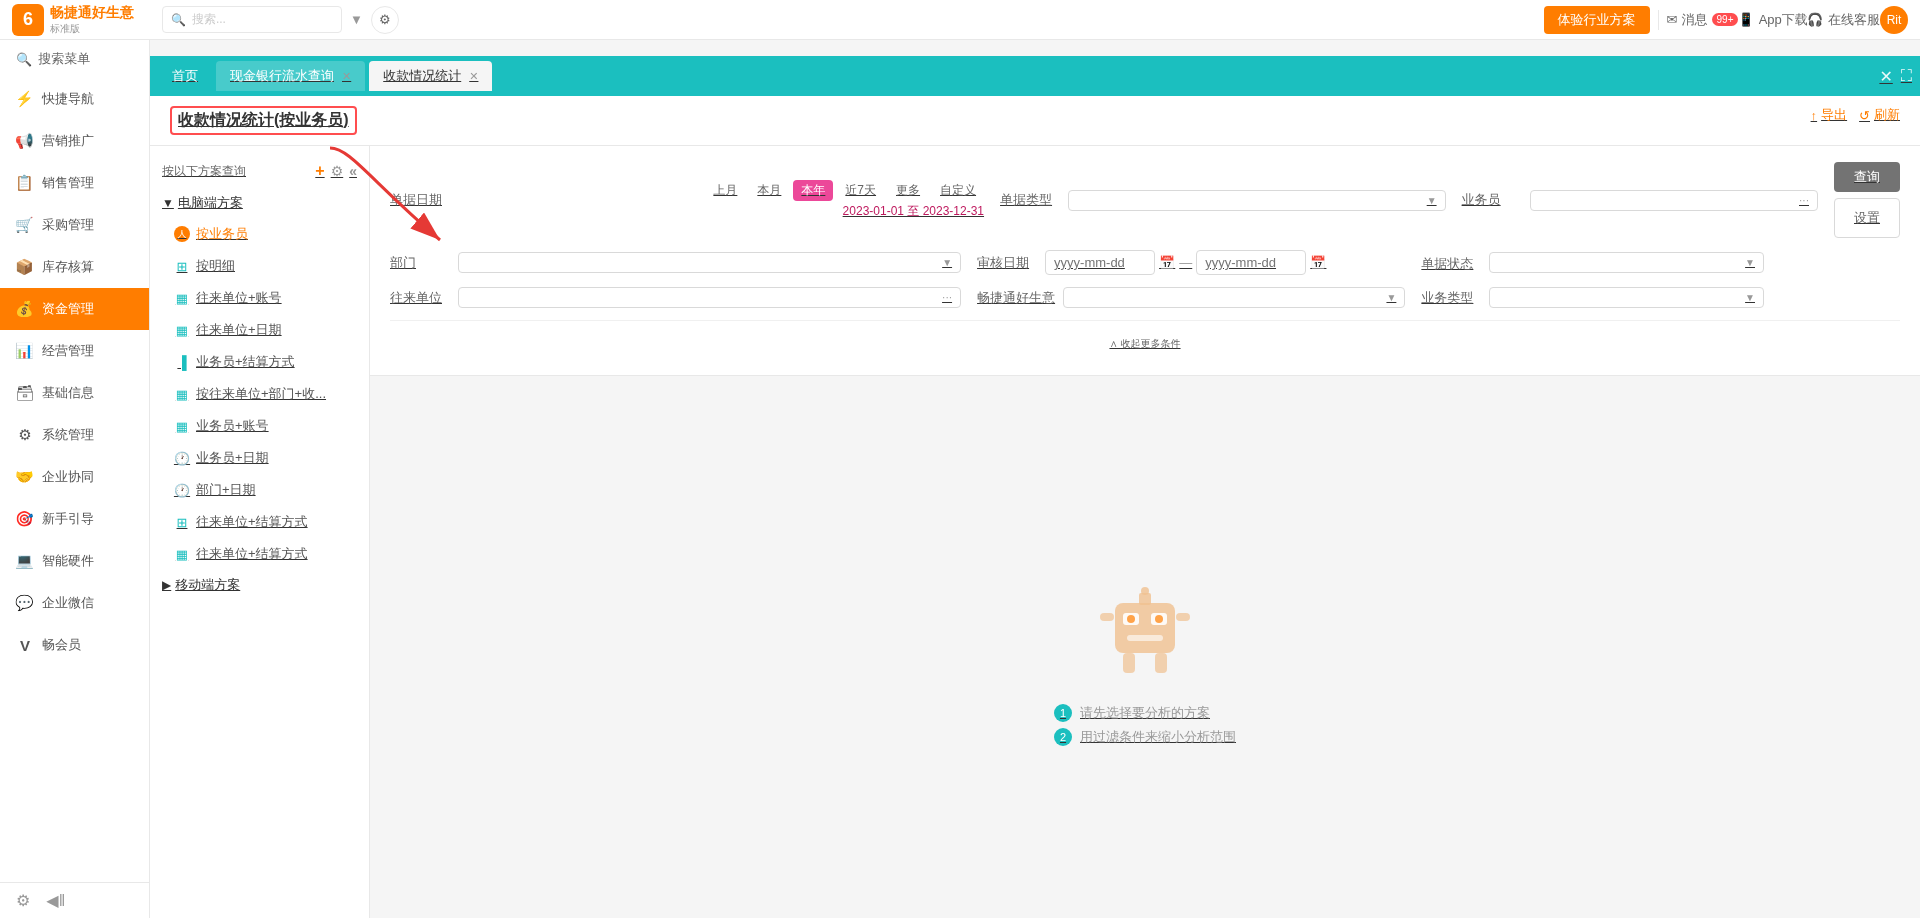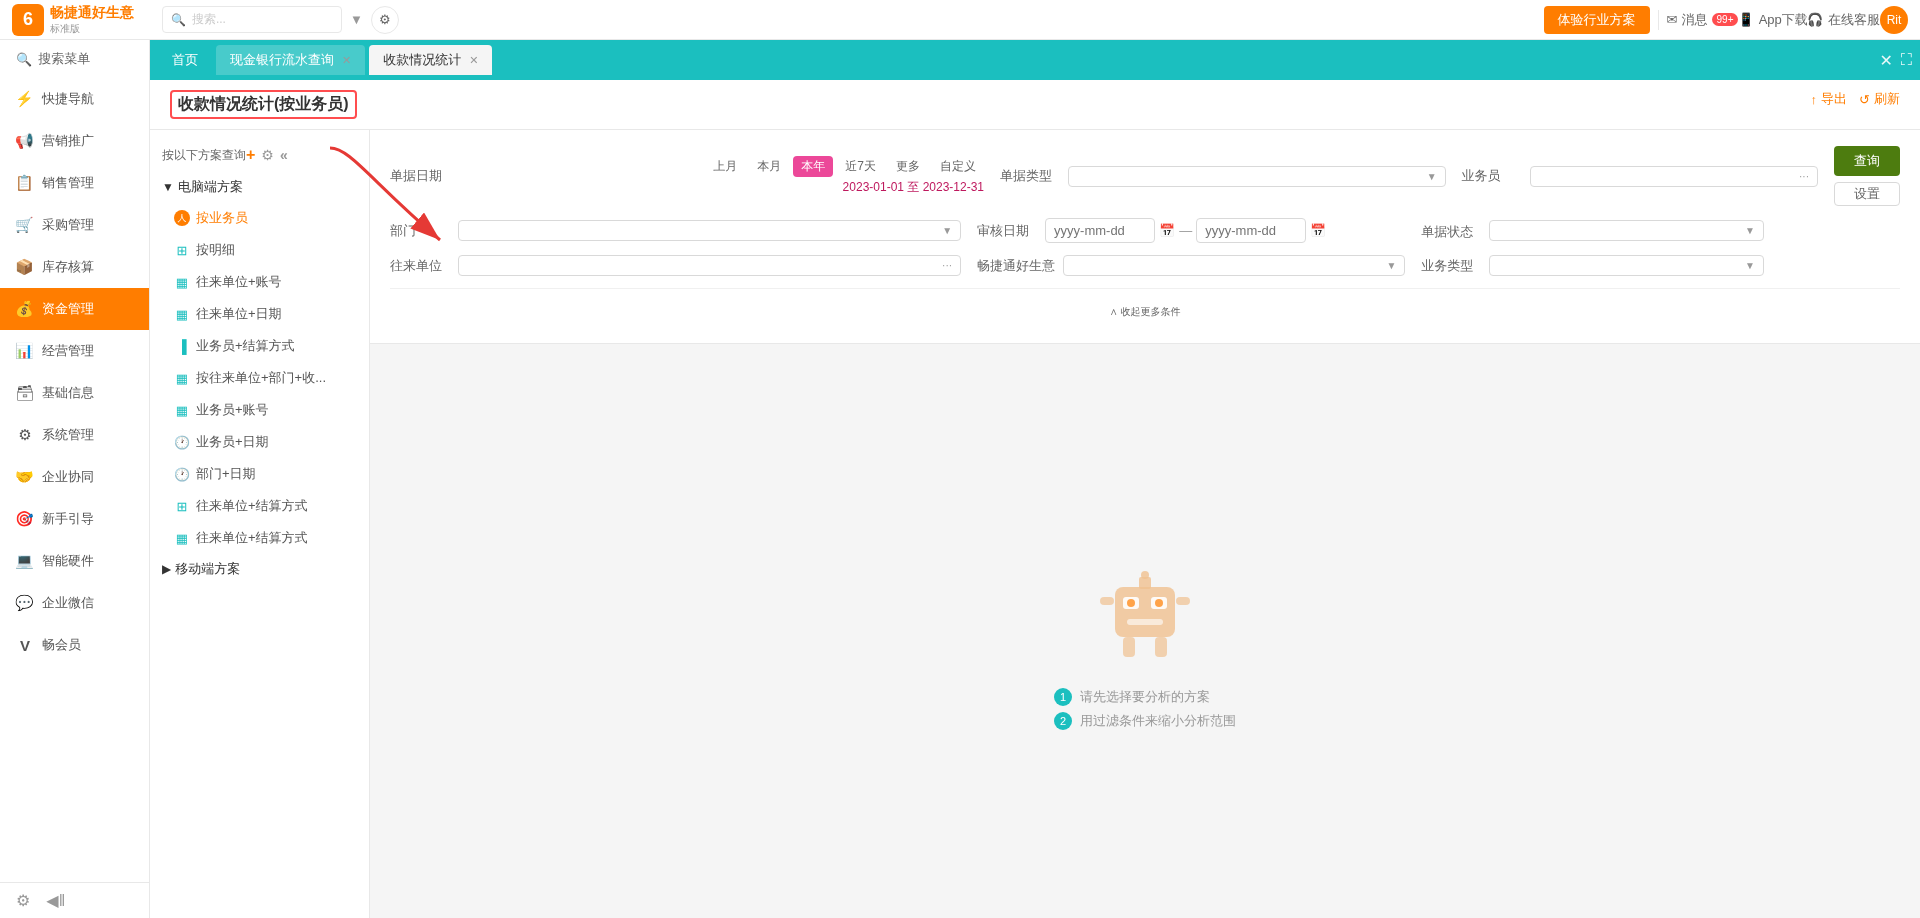--- a/index.html
+++ b/index.html
@@ -56,25 +56,25 @@
     .filter-control { flex: 1; display: flex; align-items: center; gap: 4px; }
     .date-tabs { display: flex; gap: 4px; align-items: center; }
     .date-tab { padding: 2px 8px; border-radius: 3px; cursor: pointer; font-size: 12px; color: #666; }
     .date-tab.active { background: #ec4899; color: white; border-radius: 4px; }
     .date-range { font-size: 12px; color: #be185d; display: block; }
     .select-control { border: 1px solid #d9d9d9; border-radius: 4px; padding: 4px 8px; display: flex; align-items: center; justify-content: space-between; min-width: 160px; cursor: pointer; background: white; }
     .select-control .arrow { color: #999; font-size: 10px; }
     .date-input-group { display: flex; align-items: center; gap: 4px; }
     .date-input { border: 1px solid #d9d9d9; border-radius: 4px; padding: 4px 8px; font-size: 13px; color: #ccc; width: 110px; background: white; }
     .dash { color: #999; }
-    .btn-primary { background: #4d7c0f; color: white; border: none; border-radius: 4px; padding: 6px 20px; cursor: pointer; font-size: 13px; }
-    .btn-default { background: white; color: #666; border: 1px solid #d9d9d9; border-radius: 4px; padding: 2px 16px; cursor: pointer; font-size: 13px; }
+    .btn-primary { background: #737373; color: white; border: none; border-radius: 4px; padding: 6px 20px; cursor: pointer; font-size: 13px; }
+    .btn-default { background: white; color: #666; border: 1px solid #d9d9d9; border-radius: 4px; padding: 10px 16px; cursor: pointer; font-size: 13px; }
     .collapse-btn { display: flex; align-items: center; gap: 4px; color: #666; cursor: pointer; font-size: 10px; justify-content: center; padding: 8px; }
     .scheme-panel { width: 220px; background: white; border-right: 1px solid #e8e8e8; padding: 8px 0; overflow-y: auto; }
-    .scheme-panel-header { display: flex; align-items: center; justify-content: flex-start; padding: 8px 12px; font-size: 13px; color: #666; }
+    .scheme-panel-header { display: flex; align-items: center; justify-content: space-between; padding: 8px 12px; font-size: 13px; color: #666; }
     .scheme-panel-actions { display: flex; gap: 6px; }
     .panel-action-btn { color: #999; cursor: pointer; font-size: 14px; background: none; border: none; }
     .scheme-group { padding: 0; }
     .scheme-group-header { display: flex; align-items: center; gap: 4px; padding: 6px 12px; cursor: pointer; color: #333; font-size: 13px; }
     .scheme-item { display: flex; align-items: center; gap: 6px; padding: 7px 12px 7px 24px; cursor: pointer; font-size: 13px; color: #555; }
     .scheme-item.active { color: #ff7d00; }
     .scheme-item .item-icon { width: 16px; height: 16px; display: flex; align-items: center; justify-content: center; font-size: 13px; color: #ff7d00; }
     .empty-state { flex: 1; display: flex; flex-direction: column; align-items: center; justify-content: center; background: white; margin: 1px; }
     .empty-tips { margin-top: 16px; }
     .tip-item { display: flex; align-items: center; gap: 8px; color: #999; font-size: 13px; margin: 6px 0; }
@@ -194,21 +194,21 @@
       </div>
 
       <div class="sidebar-bottom">
         <div style="display:flex;padding:8px 16px;gap:16px;">
           <span style="cursor:pointer;color:#999;font-size:16px;">⚙</span>
           <span style="cursor:pointer;color:#999;font-size:16px;">◀‖</span>
         </div>
       </div>
     </div>
 
-    <div class="main-content" style="margin-top:0;">
+    <div class="main-content" style="margin-top:16px;text-decoration:underline;">
 
       <div class="tab-bar">
         <div class="tab-item home">
           <span>首页</span>
         </div>
         <div class="tab-item" style="background:rgba(255,255,255,0.2);color:white;margin-left:4px;">
           <span>现金银行流水查询</span>
           <span class="close-icon">✕</span>
         </div>
         <div class="tab-item active" style="margin-left:4px;">

